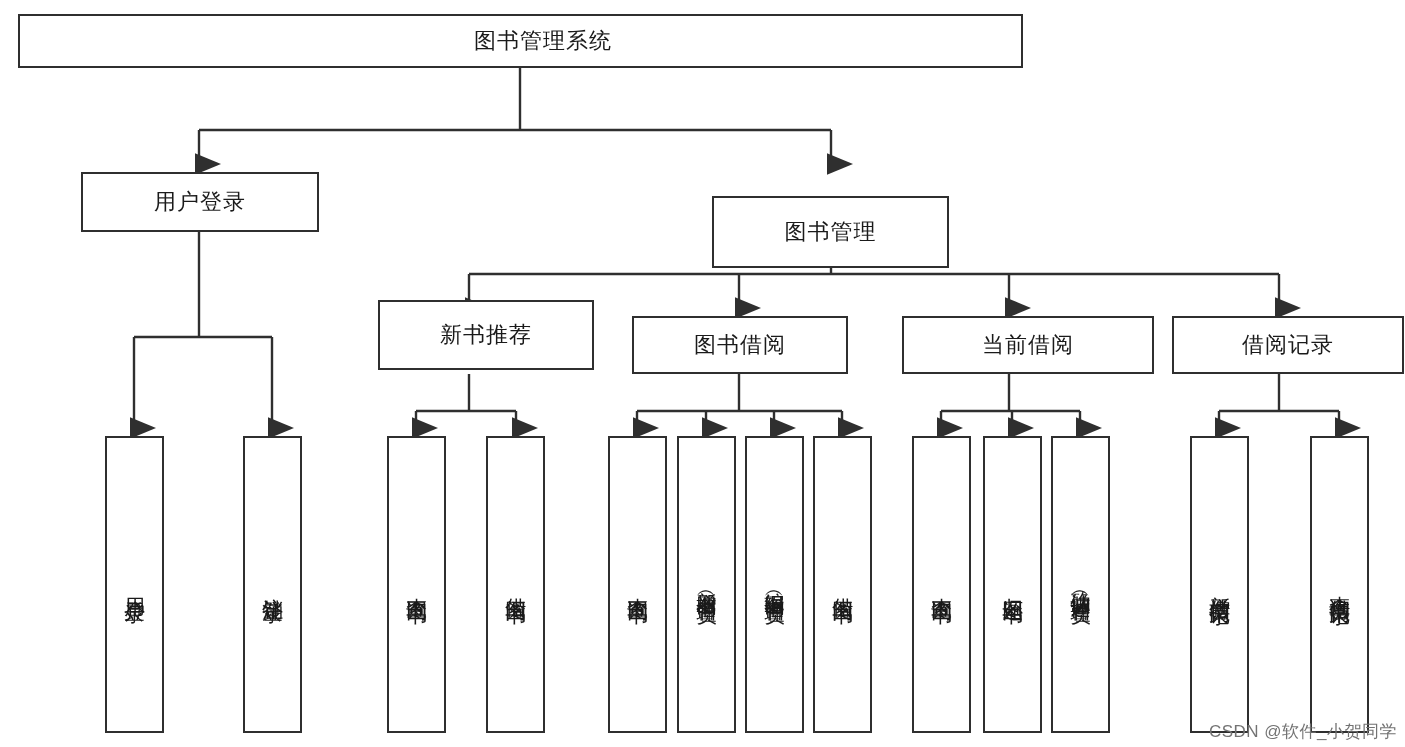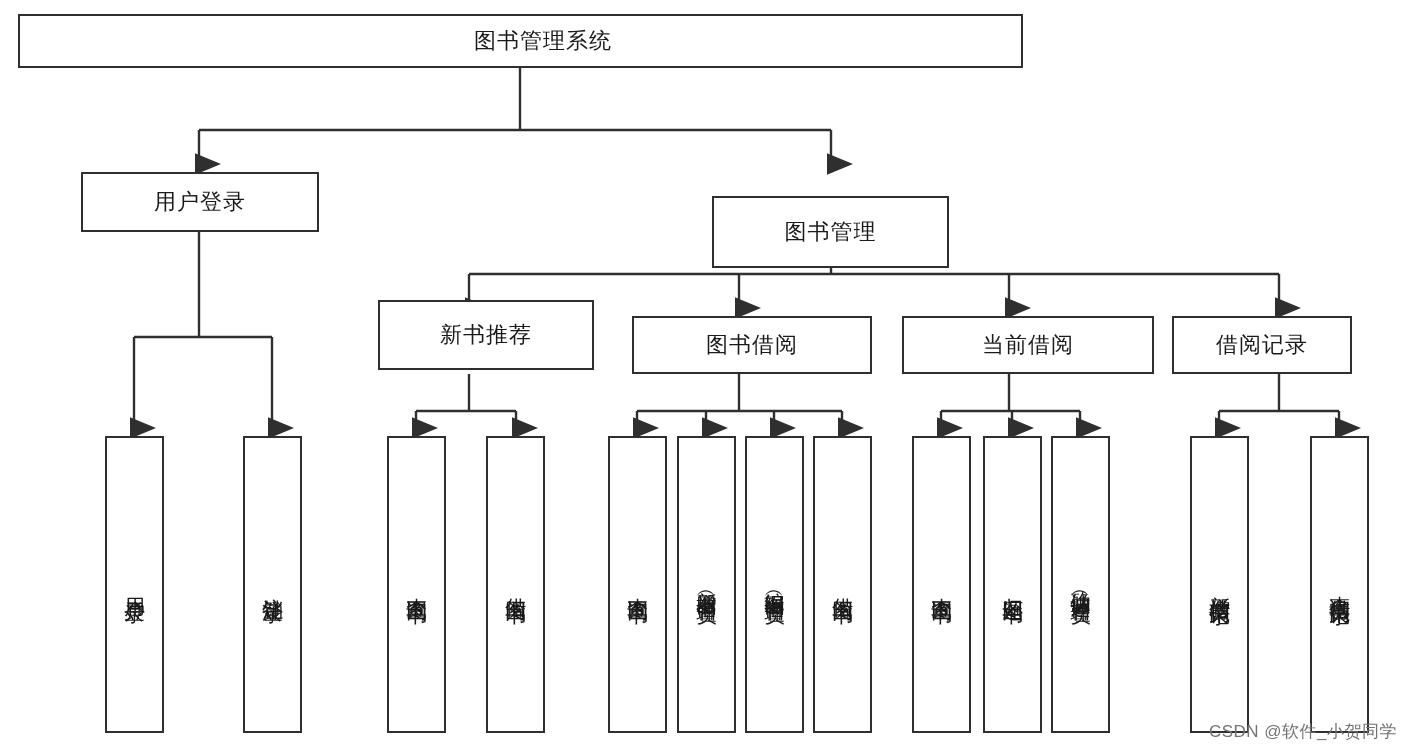--- a/index.html
+++ b/index.html
@@ -120,23 +120,23 @@
     <path class="wire" d="M 1219 411 L 1219 428" marker-end="url(#arw)"></path>
     <path class="wire" d="M 1339 411 L 1339 428" marker-end="url(#arw)"></path>
   </svg>
 
   <div class="node horiz" id="node-root" style="left: 18px; top: 14px; width: 1005px; height: 54px; padding-left: 45px;">图书管理系统</div>
 
   <div class="node horiz" id="node-l2-0" style="left: 81px; top: 172px; width: 238px; height: 60px;">用户登录</div>
   <div class="node horiz" id="node-l2-1" style="left: 712px; top: 172px; width: 237px; height: 72px; margin-top: 24px;">图书管理</div>
 
   <div class="node horiz" id="node-l3-0" style="left: 362px; top: 300px; width: 216px; height: 70px; margin-left: 16px;">新书推荐</div>
-  <div class="node horiz" id="node-l3-1" style="left: 632px; top: 316px; width: 240px; height: 58px;">图书借阅</div>
+  <div class="node horiz" id="node-l3-1" style="left: 632px; top: 316px; width: 216px; height: 58px;">图书借阅</div>
   <div class="node horiz" id="node-l3-2" style="left: 902px; top: 316px; width: 252px; height: 58px;">当前借阅</div>
-  <div class="node horiz" id="node-l3-3" style="left: 1172px; top: 316px; width: 180px; height: 58px; text-align: right;">借阅记录</div>
+  <div class="node horiz" id="node-l3-3" style="left: 1172px; top: 316px; width: 232px; height: 58px; text-align: right;">借阅记录</div>
 
   <div class="node vert" id="node-leaf-0" style="left: 105px; top: 436px; width: 59px; height: 297px;">用户登录</div>
   <div class="node vert" id="node-leaf-1" style="left: 243px; top: 436px; width: 59px; height: 297px;">注销登录</div>
   <div class="node vert" id="node-leaf-2" style="left: 387px; top: 436px; width: 59px; height: 297px;">查询图书</div>
   <div class="node vert" id="node-leaf-3" style="left: 486px; top: 436px; width: 59px; height: 297px;">借阅图书</div>
   <div class="node vert" id="node-leaf-4" style="left: 608px; top: 436px; width: 59px; height: 297px;">查询图书</div>
   <div class="node vert" id="node-leaf-5" style="left: 677px; top: 436px; width: 59px; height: 297px; font-size: 20px;">新增图书（管理员）</div>
   <div class="node vert" id="node-leaf-6" style="left: 745px; top: 436px; width: 59px; height: 297px; font-size: 20px;">编辑图书（管理员）</div>
   <div class="node vert" id="node-leaf-7" style="left: 813px; top: 436px; width: 59px; height: 297px;">借阅图书</div>
   <div class="node vert" id="node-leaf-8" style="left: 912px; top: 436px; width: 59px; height: 297px;">查询图书</div>

